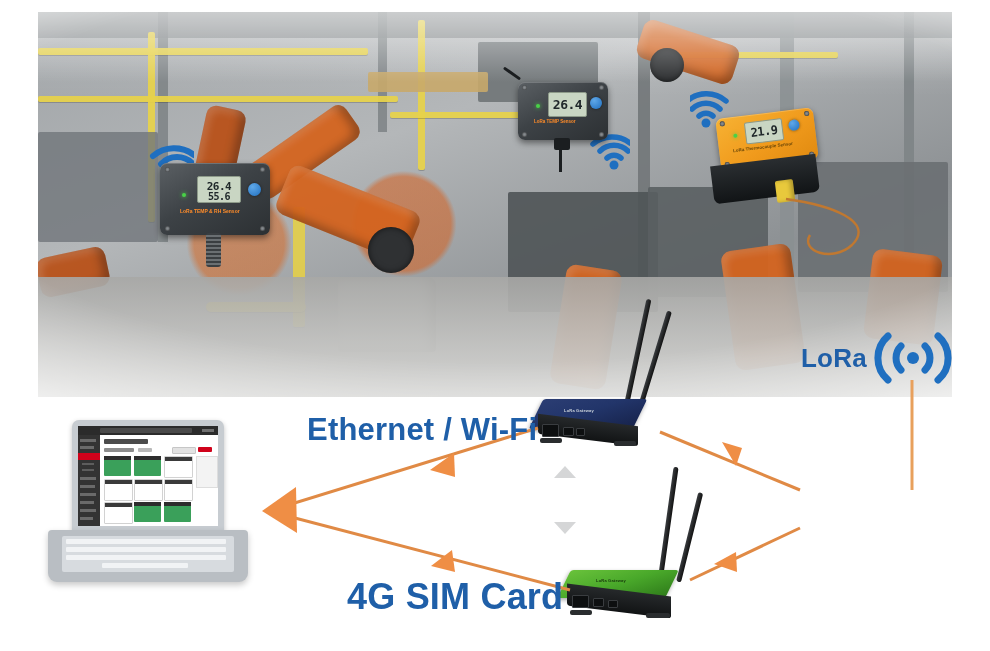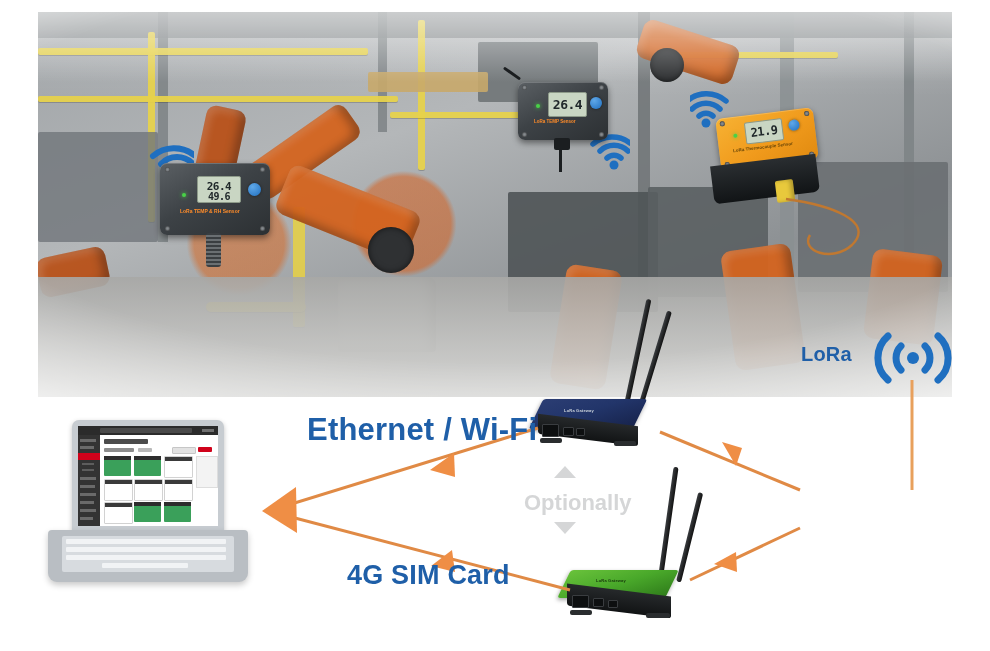--- a/index.html
+++ b/index.html
@@ -169,21 +169,21 @@
 
   <div class="sensor" style="left:160px;top:163px;width:110px;height:72px;">
     <div class="body"></div>
     <div class="screw" style="left:5px;top:4px;"></div>
     <div class="screw" style="right:5px;top:4px;"></div>
     <div class="screw" style="left:5px;bottom:4px;"></div>
     <div class="screw" style="right:5px;bottom:4px;"></div>
     <div class="led" style="left:22px;top:30px;"></div>
     <div class="lcd" style="left:37px;top:13px;width:44px;height:27px;flex-direction:column;font-size:11px;padding-top:3px;box-sizing:border-box;">
       <span class="v">26.4</span>
-      <span class="v" style="font-size:10px;">49.6</span>
+      <span class="v" style="font-size:10px;">55.6</span>
     </div>
     <div class="btn-blue" style="left:88px;top:20px;width:13px;height:13px;"></div>
     <div class="slabel" style="left:20px;top:45px;font-size:5px;">LoRa  TEMP &amp; RH Sensor</div>
     <div class="probe" style="left:46px;top:70px;width:15px;height:34px;border-radius:3px;
          background:repeating-linear-gradient(180deg,#3a3e41 0 2px,#6a6f72 2px 4px);"></div>
   </div>
 
   <div class="sensor" style="left:518px;top:82px;width:90px;height:58px;">
     <div class="body"></div>
     <div class="screw" style="left:4px;top:3px;"></div>
@@ -332,27 +332,26 @@
     <polygon points="742,448 722,442 736,466" fill="#ef8e45"></polygon>
 
     <line x1="800" y1="528" x2="690" y2="580" stroke="#e08a45" stroke-width="3"></line>
     <polygon points="736,552 714,564 737,572" fill="#ef8e45"></polygon>
 
     <line x1="912" y1="380" x2="912" y2="490" stroke="#e8a05c" stroke-width="3"></line>
   </svg>
 
   <div class="blabel" style="left:307px;top:412px;font-size:31px;">Ethernet / Wi-Fi</div>
 
-  <div class="blabel" style="left:347px;top:560px;font-size:27px;">4G SIM Card</div>
-
-  <div class="optionally" style="left:524px;top:490px;">Optionally</div>
+  <div class="blabel" style="left:347px;top:576px;font-size:36px;">4G SIM Card</div>
+
   <div class="tri up" style="left:554px;top:466px;"></div>
   <div class="tri dn" style="left:554px;top:522px;"></div>
 
-  <div class="blabel" style="left:801px;top:343px;font-size:20px;">LoRa</div>
+  <div class="blabel" style="left:801px;top:343px;font-size:26px;">LoRa</div>
   <div class="wifi" style="left:868px;top:328px;">
     <svg width="90" height="58" viewBox="0 0 90 58">
       <g fill="none" stroke="#1f6fc0" stroke-linecap="round" stroke-width="7">
         <circle cx="45" cy="30" r="6" fill="#1f6fc0" stroke="none"></circle>
         <path d="M33 18 A17 17 0 0 0 33 42"></path>
         <path d="M57 18 A17 17 0 0 1 57 42"></path>
         <path d="M20 8 A29 29 0 0 0 20 52"></path>
         <path d="M70 8 A29 29 0 0 1 70 52"></path>
       </g>
     </svg>

